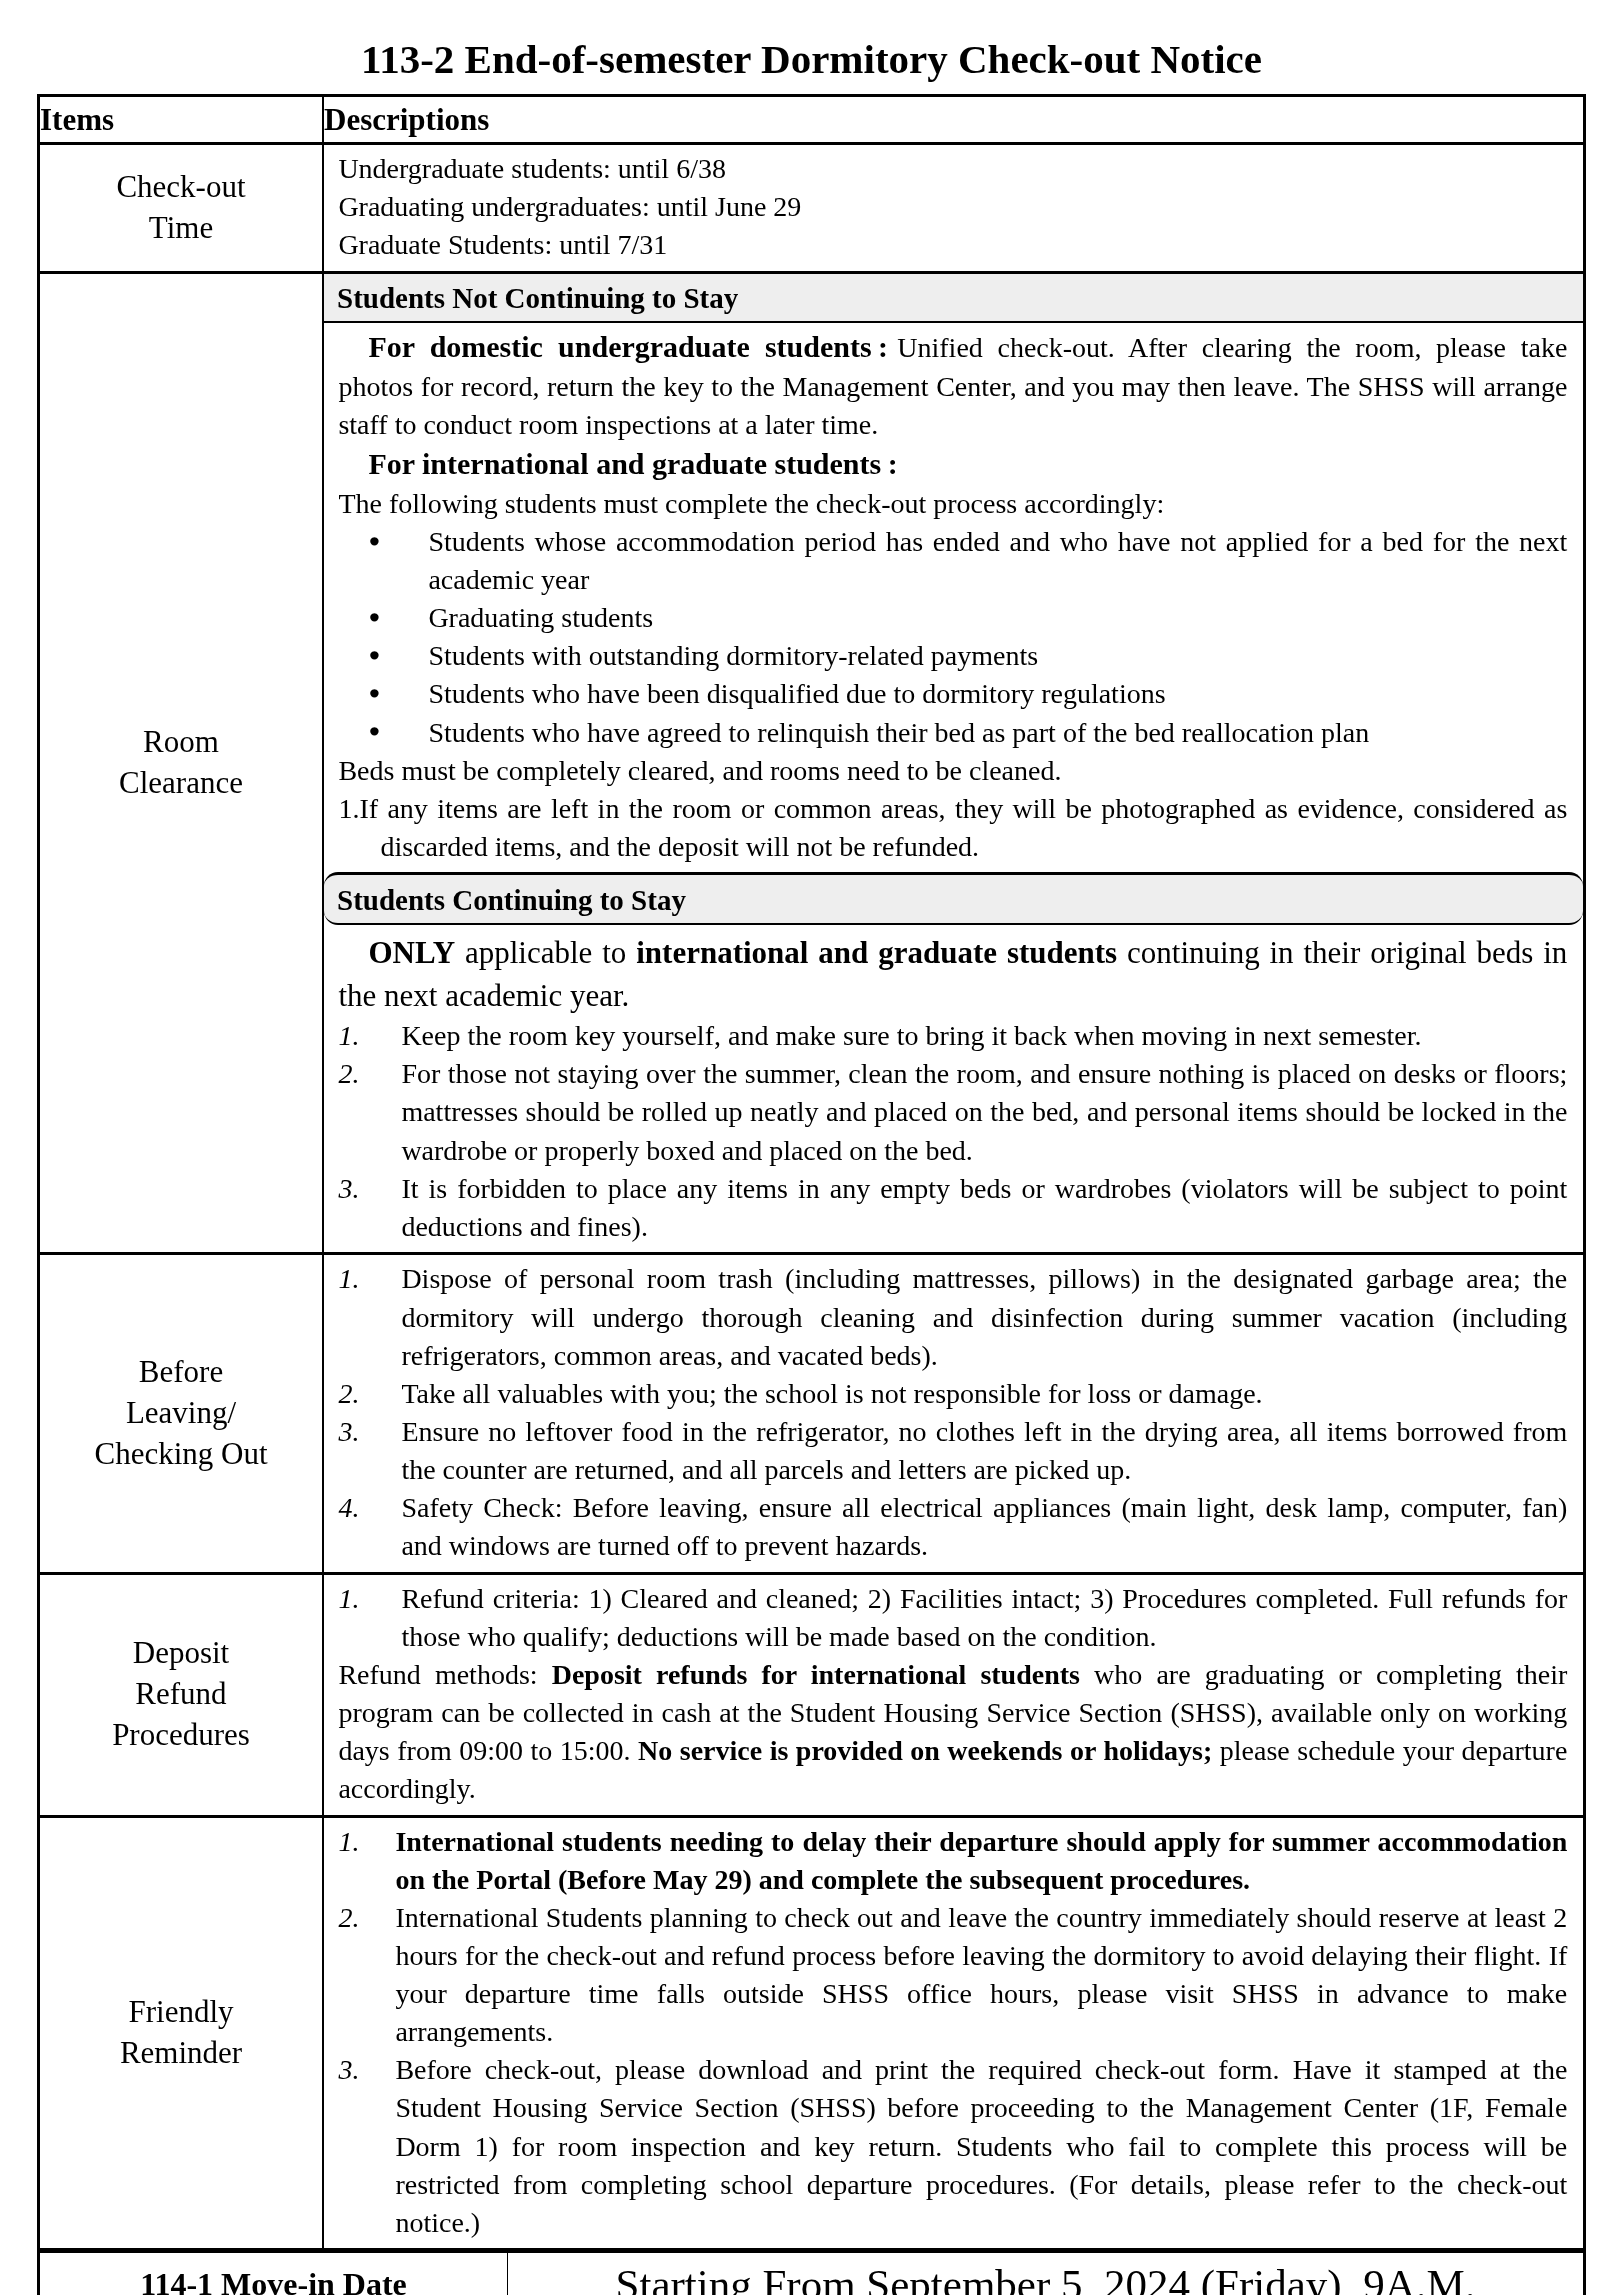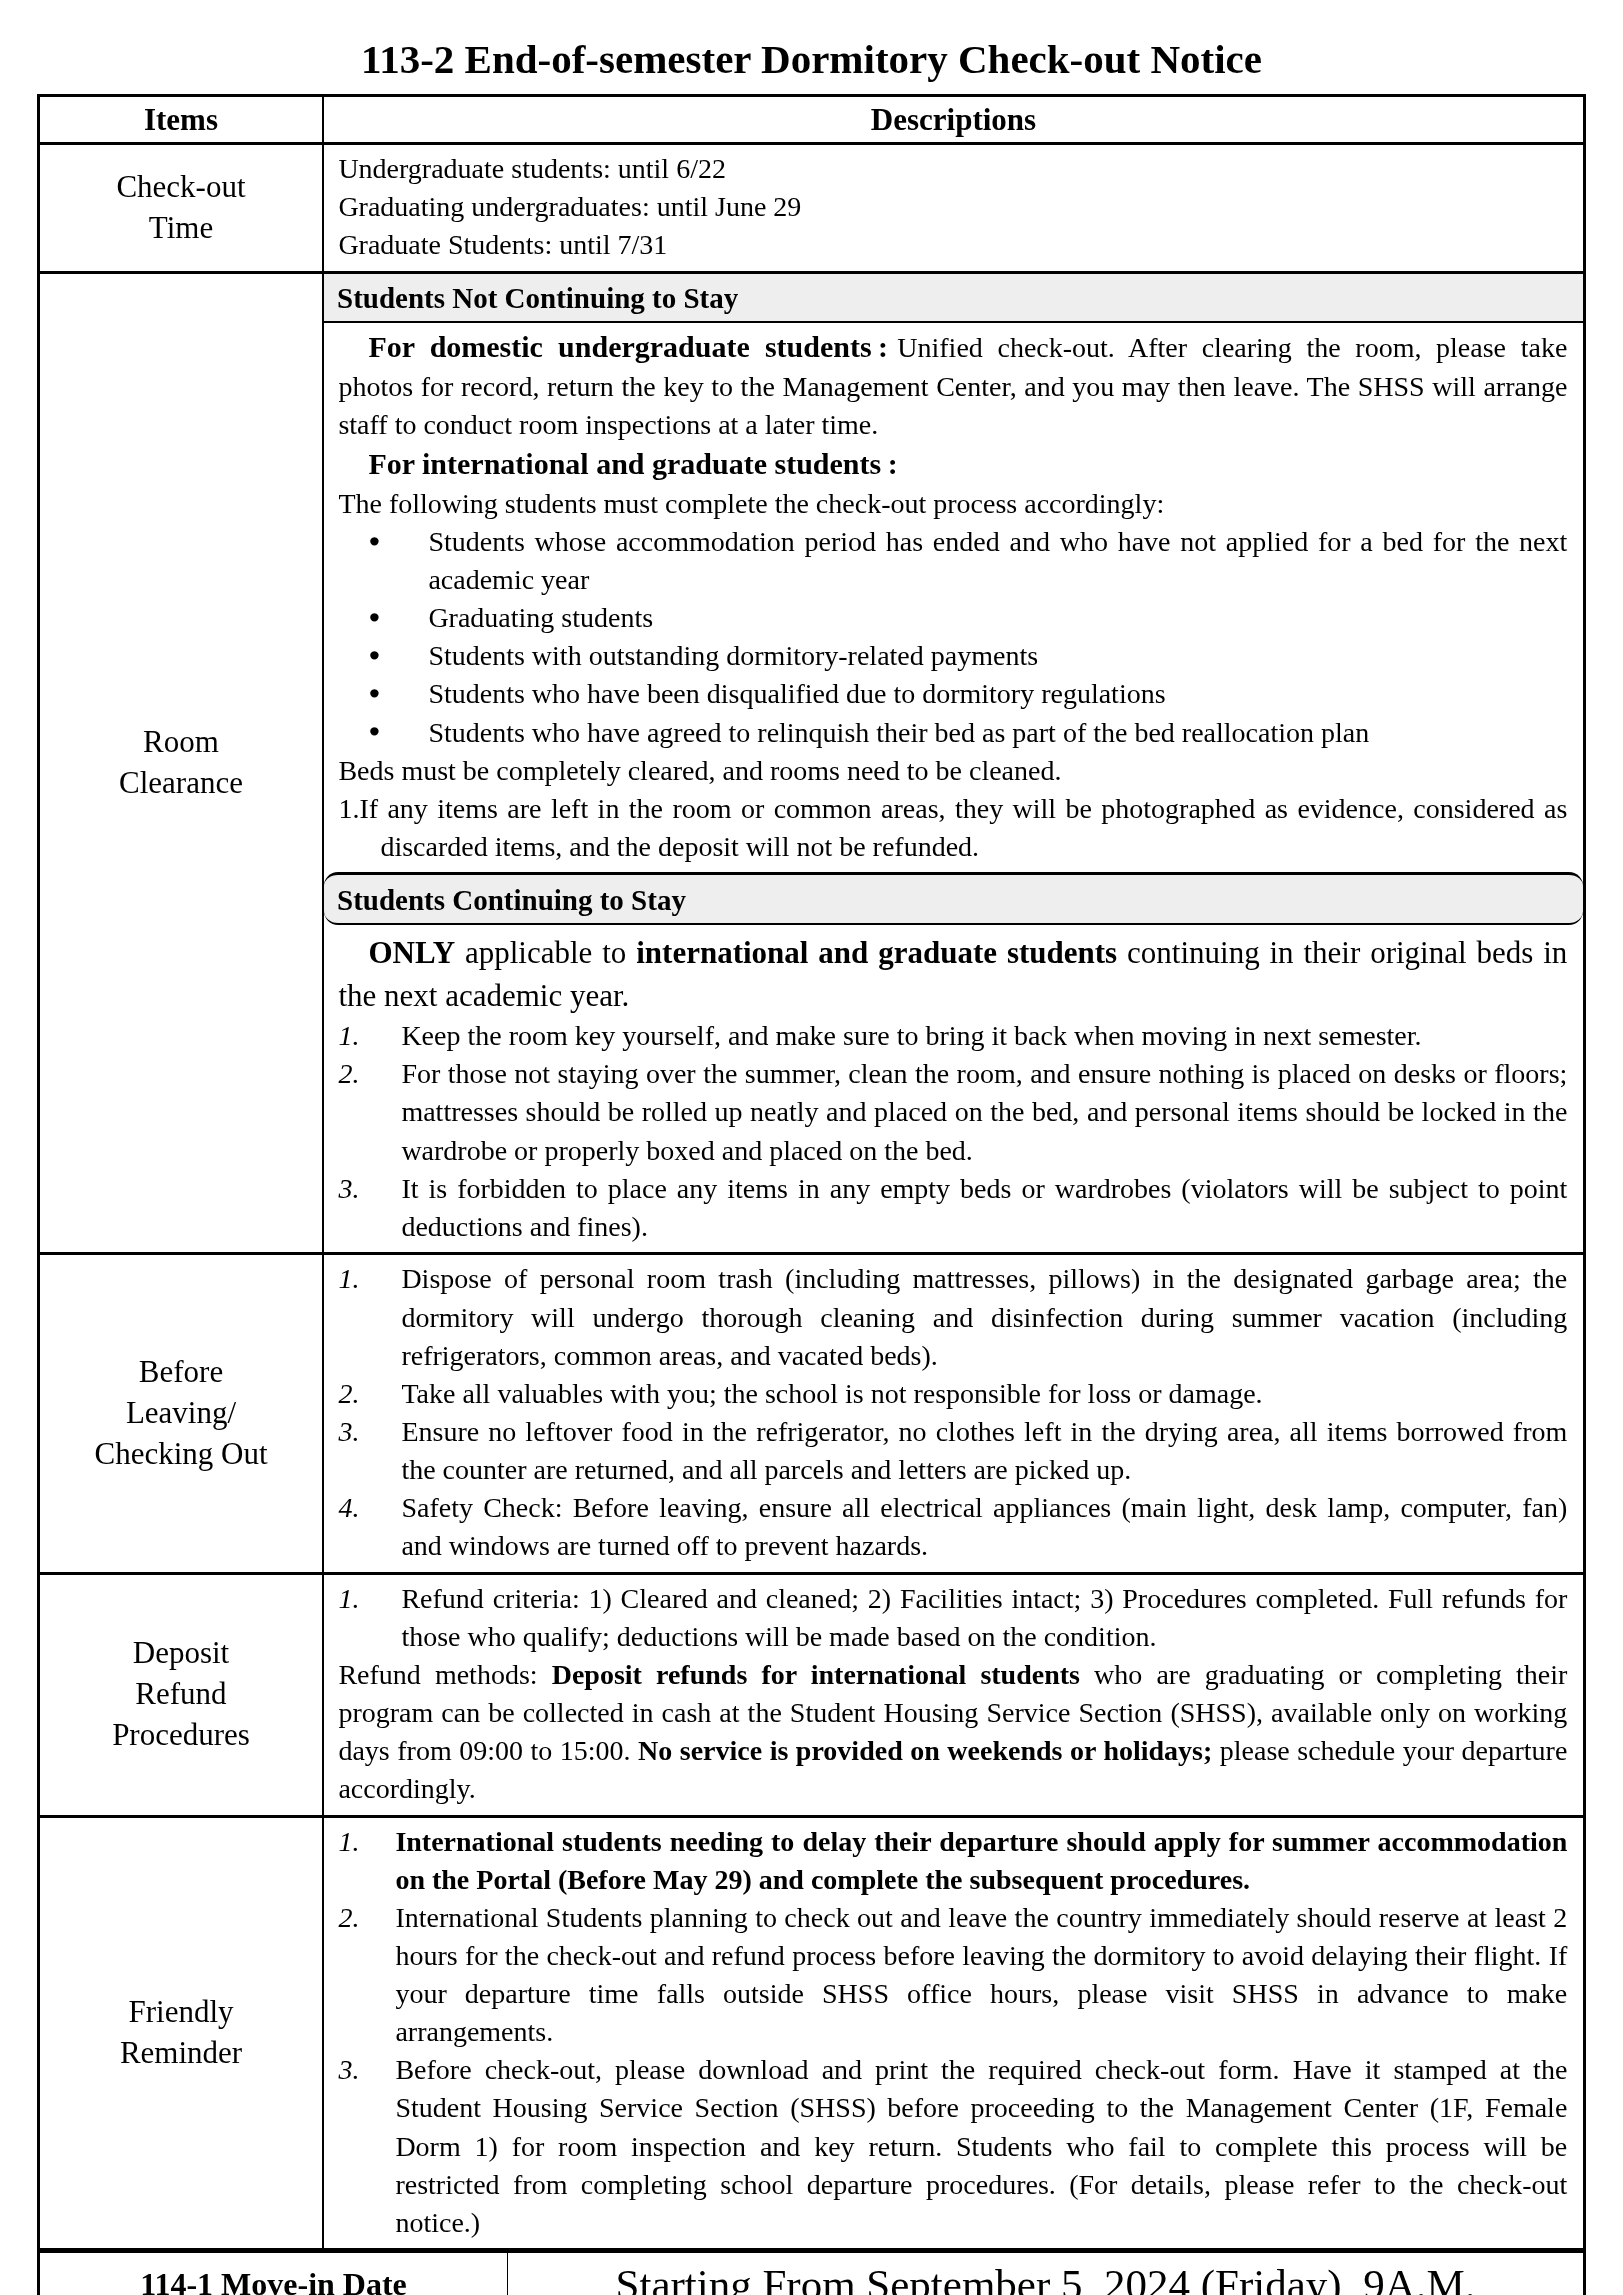--- a/index.html
+++ b/index.html
@@ -18,21 +18,21 @@
     text-align: center;
     font-size: 41px;
     font-weight: 700;
   }
   .table {
     margin: 10.5px 37px 0 37px;
     border: 3.9px solid #000;
   }
   .row { display: grid; grid-template-columns: 284px 1fr; border-top: 3.3px solid #000; }
   .row.first { border-top: 0; }
-  .hcell { font-weight: 700; font-size: 31px; text-align: center; padding: 5.2px 0 3.9px; }
+  .hcell { font-weight: 700; font-size: 31px; text-align: left; padding: 5.2px 0 3.9px; }
   .cleft { border-right: 2px solid #000; }
   .label {
     display: flex; align-items: center; justify-content: center;
     text-align: center; font-weight: 400; font-size: 31px; line-height: 1.32;
     white-space: pre-line; padding: 6.5px 3.9px;
   }
   .cright { font-size: 28px; line-height: 1.36; }
   .pad { padding: 5.2px 15.7px 6.5px 14.4px; }
   .justify { text-align: justify; }
   .ind { text-indent: 30px; }
@@ -75,21 +75,21 @@
 
     <div class="row first">
       <div class="hcell cleft">Items</div>
       <div class="hcell">Descriptions</div>
     </div>
 
     <div class="row">
       <div class="cleft label">Check-out
 Time</div>
       <div class="cright pad">
-        <div>Undergraduate students: until 6/22</div>
+        <div>Undergraduate students: until 6/38</div>
         <div>Graduating undergraduates: until June 29</div>
         <div>Graduate Students: until 7/31</div>
       </div>
     </div>
 
     <div class="row">
       <div class="cleft label">Room
 Clearance</div>
       <div class="cright">
 

